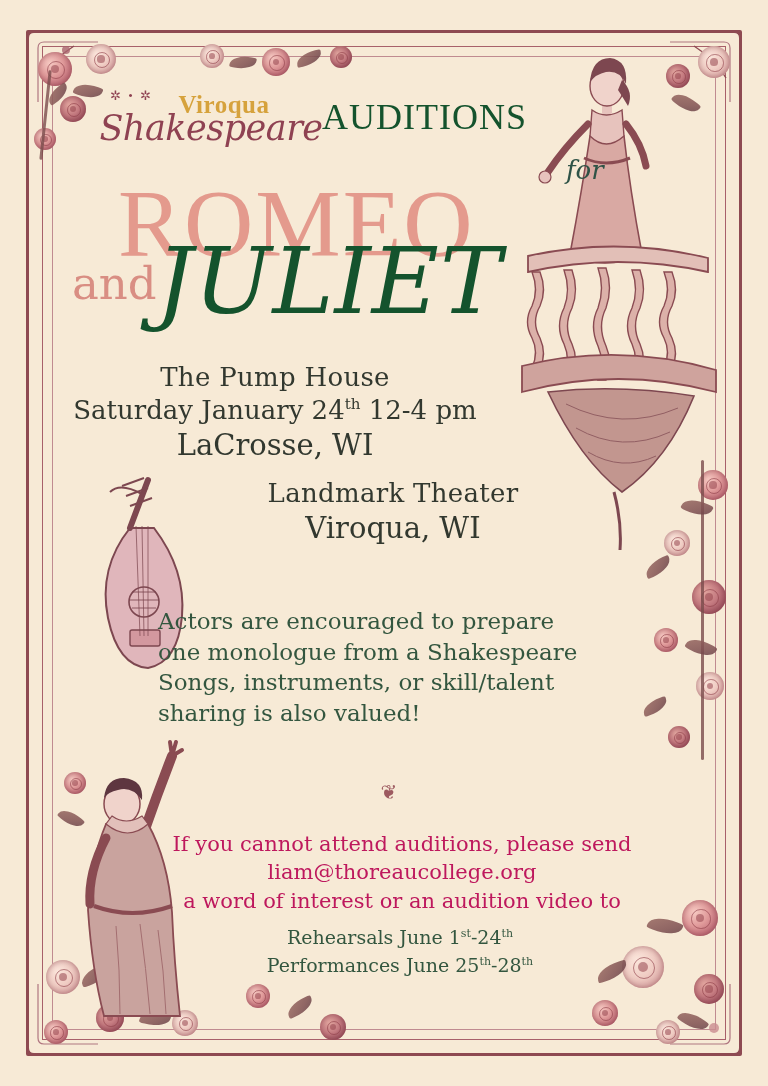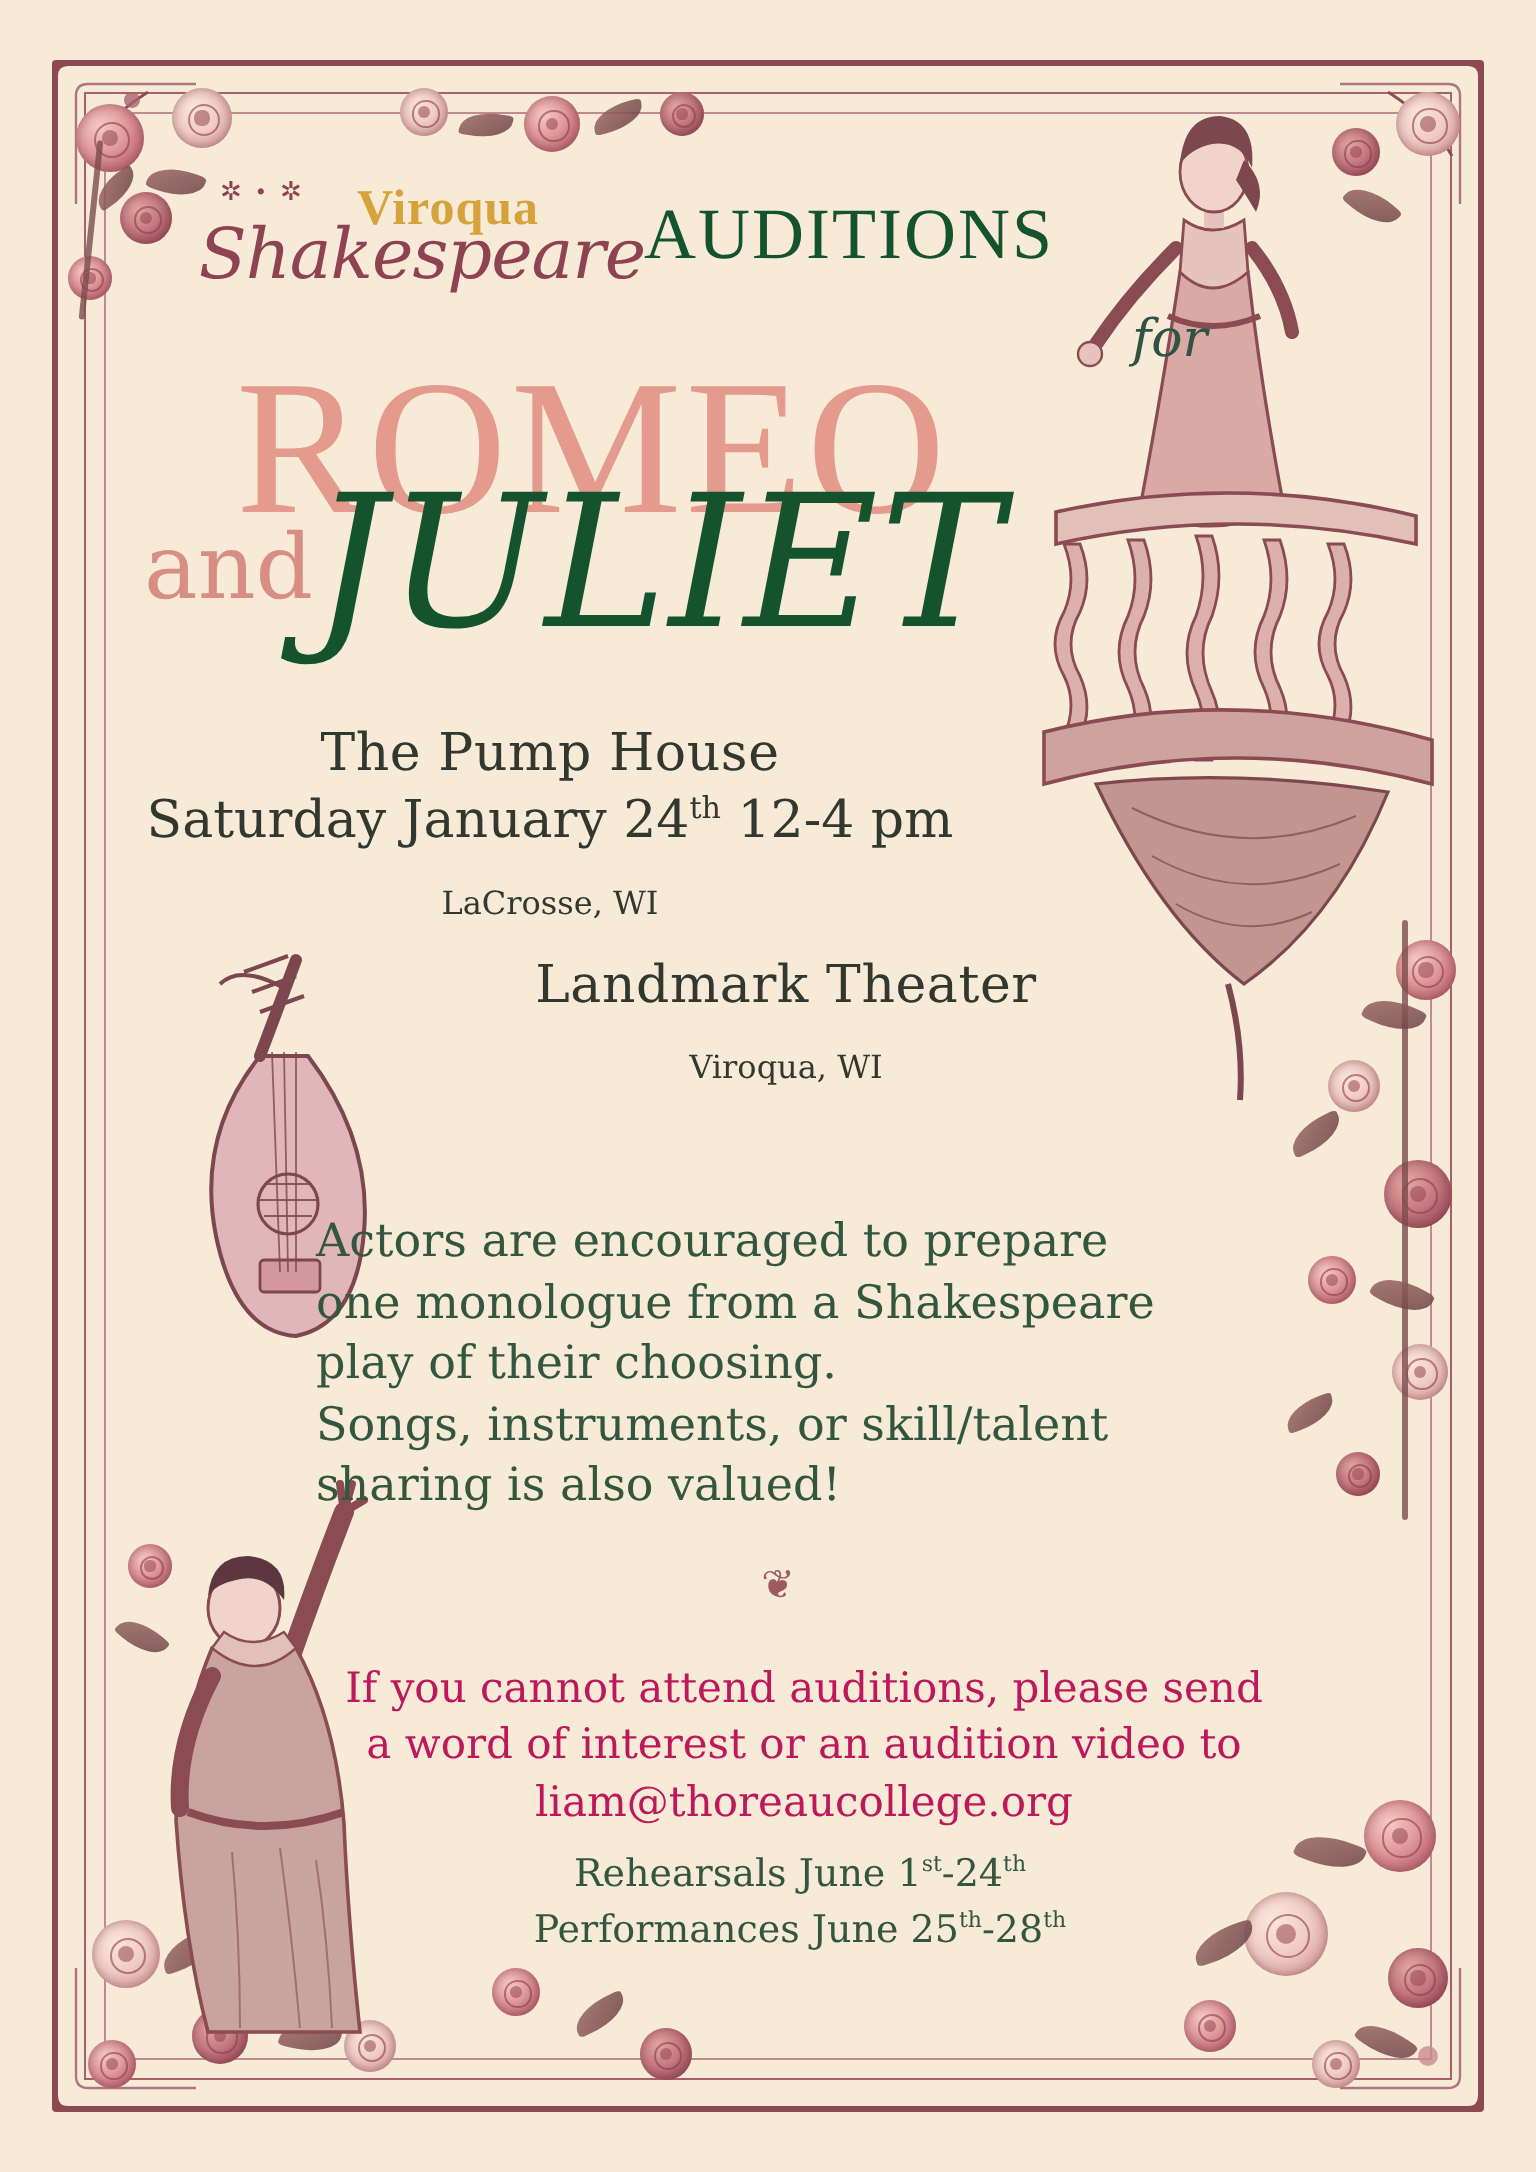--- a/index.html
+++ b/index.html
@@ -191,22 +191,22 @@
   }
   .venue .name {
     font-size: 26px;
     letter-spacing: .3px;
   }
   .venue .date {
     font-size: 26px;
     margin-top: 3px;
   }
   .venue .city {
-    font-size: 16px;
-    margin-top: 16px;
+    font-size: 29px;
+    margin-top: 3px;
   }
   sup {
     font-size: 0.58em;
     vertical-align: super;
   }
   .venue1 { left: 60px; top: 362px; width: 430px; }
   .venue2 { left: 178px; top: 478px; width: 430px; }
 
   
   .body-copy {
@@ -484,31 +484,30 @@
   </div>
 
   <div class="venue venue2">
     <div class="name">Landmark Theater</div>
     <div class="city">Viroqua, WI</div>
   </div>
 
   <div class="body-copy">
     <div>Actors are encouraged to prepare</div>
     <div>one monologue from a Shakespeare</div>
-    <div>play of their choosing.</div>
     <div>Songs, instruments, or skill/talent</div>
     <div>sharing is also valued!</div>
   </div>
 
   <div class="divider">❦</div>
 
   <div class="contact">
     <div>If you cannot attend auditions, please send</div>
+    <div>liam@thoreaucollege.org</div>
     <div>a word of interest or an audition video to</div>
-    <div>liam@thoreaucollege.org</div>
   </div>
 
   <div class="schedule">
     <div><span>Rehearsals June 1</span><sup>st</sup><span>-24</span><sup>th</sup></div>
     <div><span>Performances June 25</span><sup>th</sup><span>-28</span><sup>th</sup></div>
   </div>
 
 </div>
 
 </body></html>

